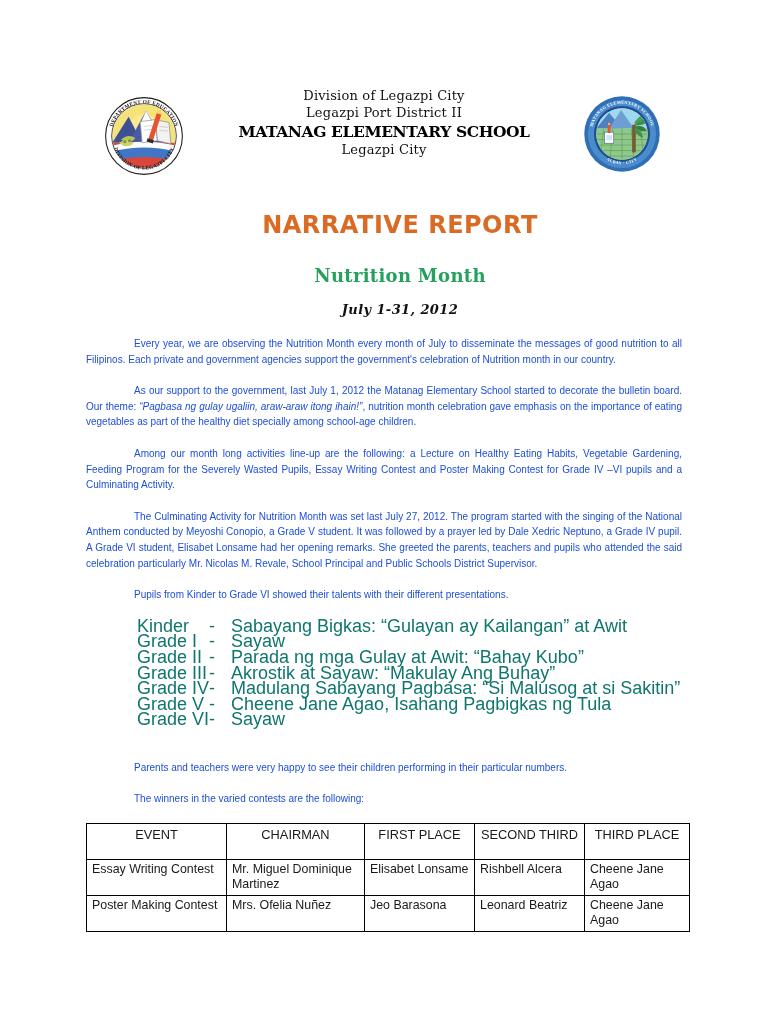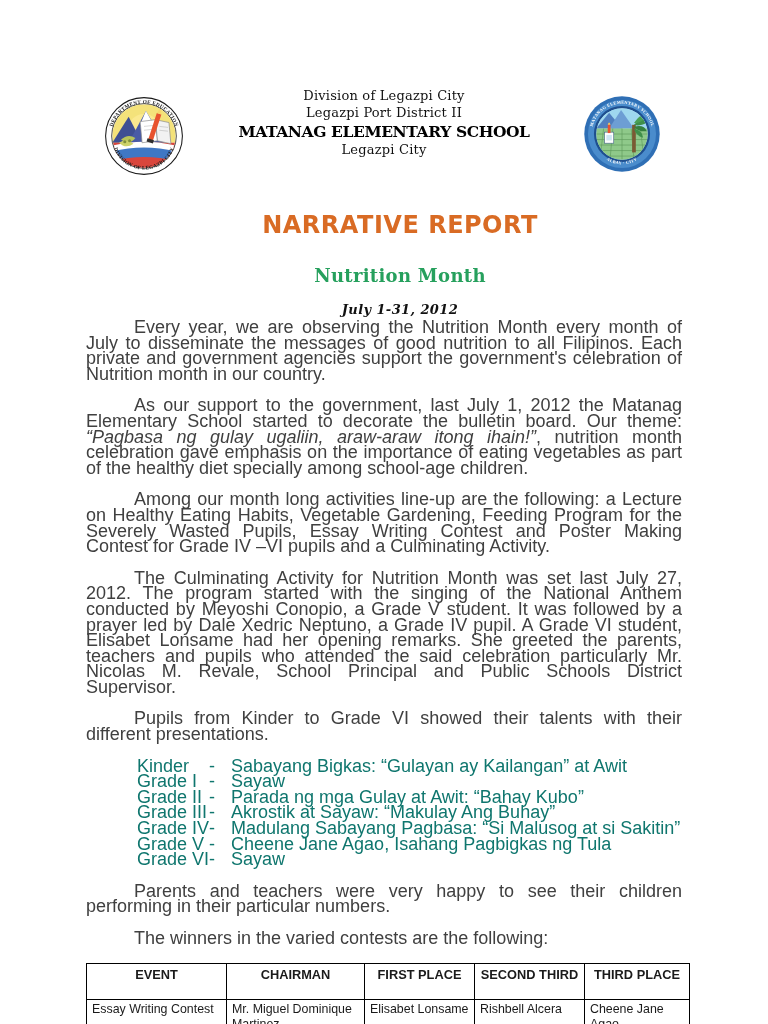--- a/index.html
+++ b/index.html
@@ -101,26 +101,26 @@
   }
 
   
   .body-area {
     position: absolute;
     left: 86px;
     top: 320px;
     width: 596px;
   }
   p.para {
-    margin: 0 0 16px 0;
-    font-size: 18px;
+    margin: 16px 0 16px 0;
+    font-size: 10px;
     line-height: 15.6px;
     text-align: justify;
     text-indent: 48px;
-    color: #404040;
+    color: #1d4ed8;
   }
   p.para em {
     font-style: italic;
   }
 
   
   .grade-list {
     margin: 4px 0 0 0;
     padding: 0 0 0 51px;
     list-style: none;
@@ -149,21 +149,21 @@
   }
   .winners-table th,
   .winners-table td {
     border: 1.6px solid #000;
     padding: 2px 5px;
     vertical-align: top;
     line-height: 15.4px;
   }
   .winners-table th {
     text-align: center;
-    font-weight: bold;
+    font-weight: normal;
     font-size: 12.8px;
     height: 30px;
     vertical-align: top;
     padding-top: 3px;
   }
   .winners-table td {
     height: 30px;
   }
   .col-event    { width: 140px; }
   .col-chairman { width: 138px; }

